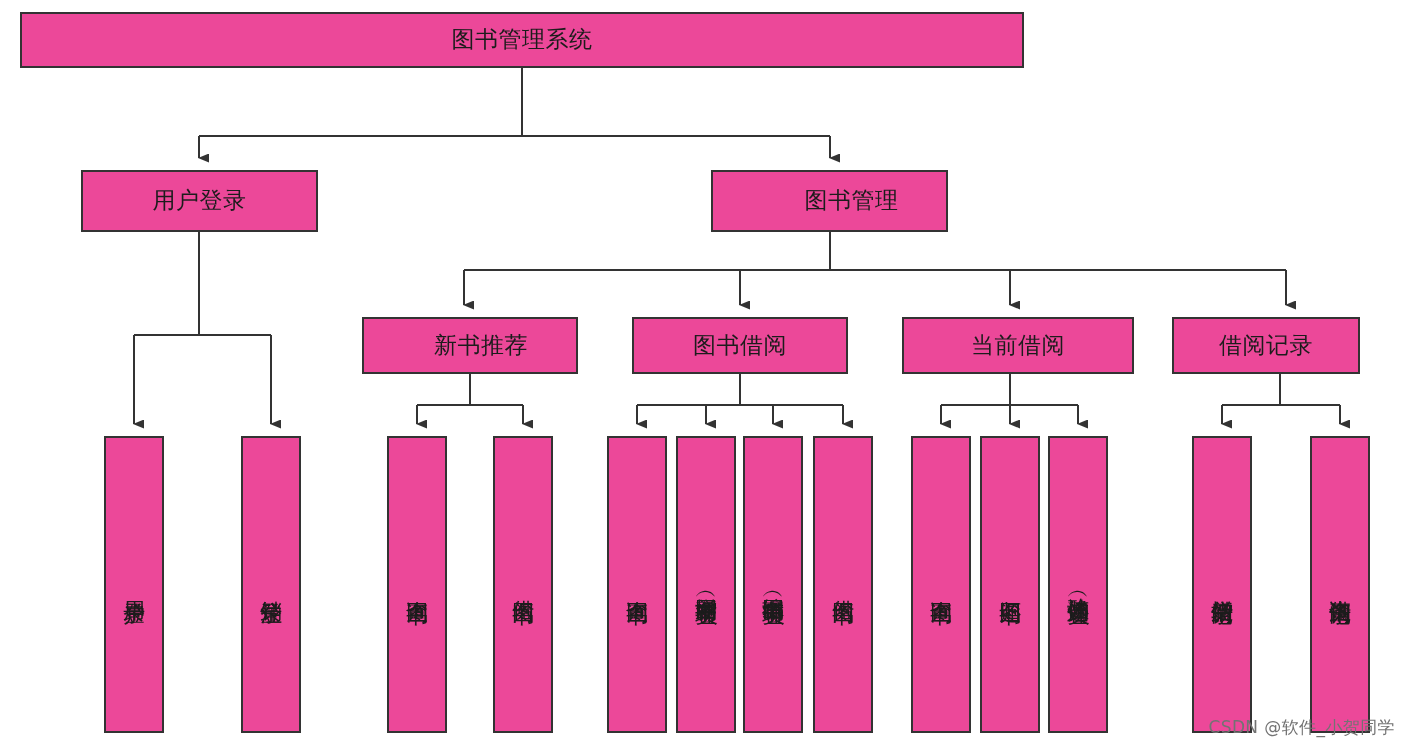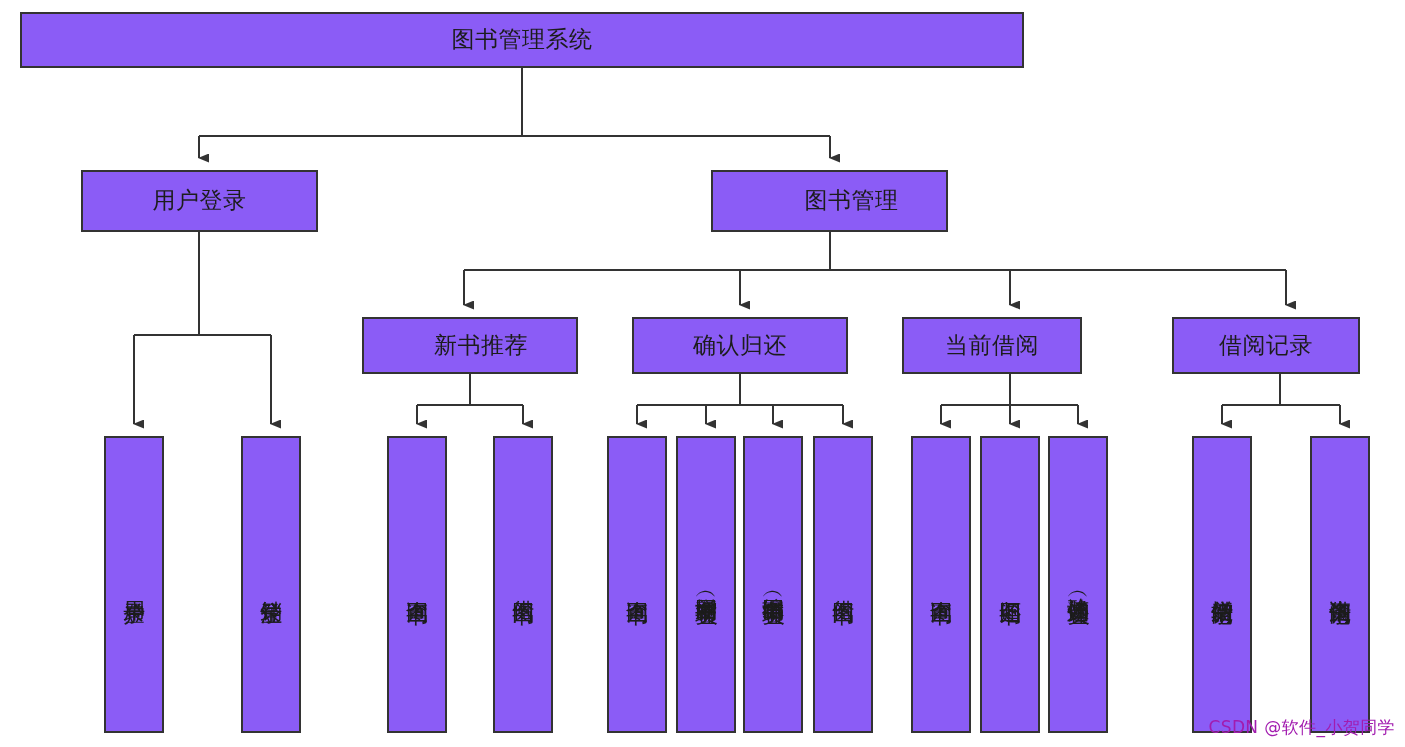--- a/index.html
+++ b/index.html
@@ -26,21 +26,21 @@
     position: absolute;
     left: 0;
     top: 0;
     width: 1405px;
     height: 747px;
     pointer-events: none;
   }
   .node {
     position: absolute;
     box-sizing: border-box;
-    background: #8b5cf6;
+    background: #ec4899;
     border: 2px solid #333333;
     display: flex;
     align-items: center;
     justify-content: center;
   }
   .node-label {
     font-size: 23px;
     line-height: 1.18;
     letter-spacing: 0.5px;
     color: #1c1c1c;
@@ -58,21 +58,21 @@
     line-height: 1.30;
     letter-spacing: 1px;
     white-space: normal;
     max-height: 100%;
   }
   #watermark {
     position: absolute;
     right: 10px;
     bottom: 8px;
     font-size: 17px;
-    color: #a21caf;
+    color: #737373;
     letter-spacing: 0.4px;
     white-space: nowrap;
   }
 </style>
 </head>
 <body>
 
 <div id="diagram-canvas">
 
   <svg class="connector-layer" width="1405" height="747" viewBox="0 0 1405 747">
@@ -134,23 +134,23 @@
     <span class="node-label">用户登录</span>
   </div>
   <div class="node" style="left:711px; top:170px; width:237px; height:62px;padding-left:44px;">
     <span class="node-label">图书管理</span>
   </div>
 
   <div class="node" style="left:362px; top:317px; width:216px; height:57px;padding-left:22px;">
     <span class="node-label">新书推荐</span>
   </div>
   <div class="node" style="left:632px; top:317px; width:216px; height:57px;">
-    <span class="node-label">确认归还</span>
-  </div>
-  <div class="node" style="left:902px; top:317px; width:180px; height:57px;">
+    <span class="node-label">图书借阅</span>
+  </div>
+  <div class="node" style="left:902px; top:317px; width:232px; height:57px;">
     <span class="node-label">当前借阅</span>
   </div>
   <div class="node" style="left:1172px; top:317px; width:188px; height:57px;">
     <span class="node-label">借阅记录</span>
   </div>
 
   <div class="node leaf" style="left:104px; top:436px; width:60px; height:297px;">
     <span class="node-label">用户登录</span>
   </div>
   <div class="node leaf" style="left:241px; top:436px; width:60px; height:297px;">

